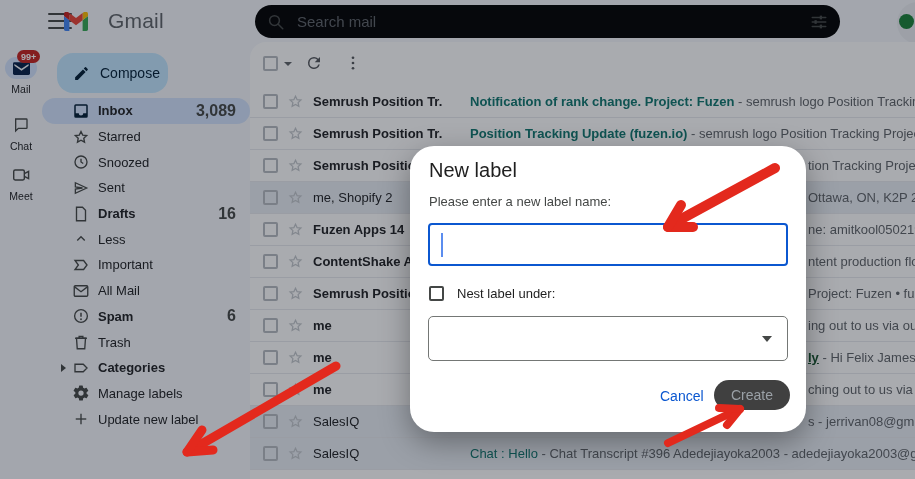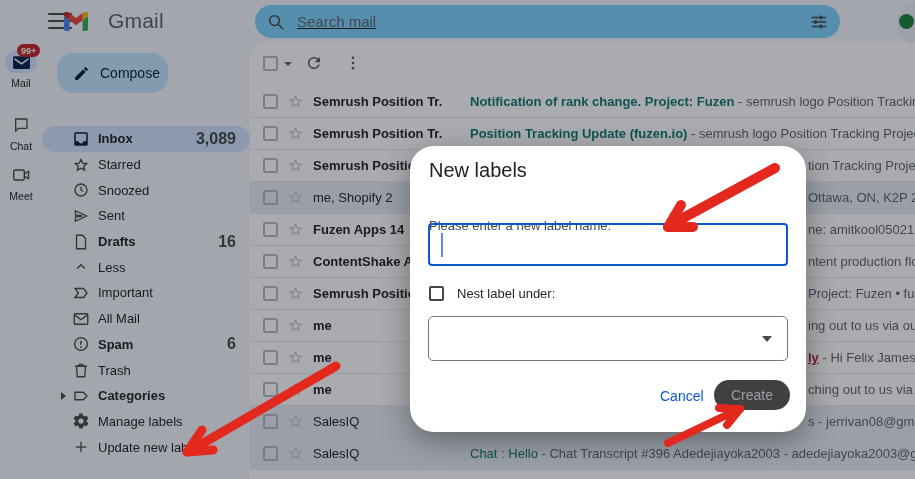--- a/index.html
+++ b/index.html
@@ -7,39 +7,39 @@
          font-family:"Liberation Sans",sans-serif;color:#202124;}
   .stage *{box-sizing:border-box;}
 
   
   .topbar{position:absolute;left:0;top:0;width:915px;height:42px;background:#f6f8fc;}
   .hamburger{position:absolute;left:48px;top:13px;width:24px;height:16px;cursor:pointer;}
   .hamburger i{display:block;height:2.4px;background:#444746;margin:0 0 4.4px;border-radius:2px;}
   .gmail-logo{position:absolute;left:64px;top:9px;display:flex;align-items:center;gap:20px;}
   .gmail-word{font-size:21px;color:#5f6368;letter-spacing:.2px;}
   .searchpill{position:absolute;left:255px;top:5px;width:585px;height:33px;border-radius:17px;
-              background:#7dd3fc;display:flex;align-items:center;padding:0 12px;text-decoration:underline;}
+              background:#000000;display:flex;align-items:center;padding:0 12px;}
   .searchpill .ph{font-size:15px;color:#5f6368;margin-left:12px;flex:1;}
   .peer-circle{position:absolute;left:897px;top:2px;width:42px;height:42px;border-radius:50%;background:#eceef3;}
   .green-dot{position:absolute;left:899px;top:14px;width:15px;height:15px;border-radius:50%;background:#1a8038;}
 
   
   .rail{position:absolute;left:0;top:42px;width:42px;height:437px;background:#f6f8fc;}
   .rail .item{position:absolute;left:0;width:42px;text-align:center;}
   .rail .pill{width:32px;height:22px;border-radius:11px;margin:0 auto;display:flex;align-items:center;justify-content:center;}
   .rail .pill.sel{background:#d3e3fd;}
   .rail .lbl{font-size:10.5px;color:#202124;margin-top:4px;}
   .badge{position:absolute;left:17px;top:-7px;background:#c5221f;color:#fff;font-size:9px;font-weight:bold;
          padding:1.5px 4px;border-radius:8px;line-height:10px;}
 
   
   .compose{position:absolute;left:57px;top:53px;width:111px;height:40px;border-radius:16px;background:#c2e7ff;
            display:flex;align-items:center;gap:10px;padding-left:16px;cursor:pointer;}
   .compose span{font-size:14px;font-weight:500;color:#001d35;}
-  .sidebar-list{position:absolute;left:42px;top:126px;width:208px;}
+  .sidebar-list{position:absolute;left:42px;top:98px;width:208px;}
   .nav-item{position:relative;height:25.7px;display:flex;align-items:center;border-radius:13px;
             padding-left:30px;cursor:pointer;}
   .nav-item.sel{background:#d3e3fd;}
   .nav-item .ic{position:absolute;left:30px;top:50%;transform:translateY(-50%);width:18px;height:18px;
                 display:flex;align-items:center;justify-content:center;color:#444746;}
   .nav-item .exp{position:absolute;left:19px;top:50%;transform:translateY(-50%);width:0;height:0;
                  border-left:5px solid #444746;border-top:4px solid transparent;border-bottom:4px solid transparent;}
   .nav-item .tx{margin-left:26px;font-size:13px;color:#202124;white-space:nowrap;}
   .nav-item .tx.b{font-weight:bold;}
   .nav-item .ct{position:absolute;right:14px;font-size:16px;color:#444746;}
@@ -60,30 +60,30 @@
   .row .star{position:absolute;left:37px;top:7px;color:#c3c7cc;}
   .row .sender{position:absolute;left:63px;top:0;width:152px;line-height:32px;font-size:13px;
                white-space:nowrap;overflow:hidden;color:#202124;}
   .row .sender.b{font-weight:bold;}
   .row .main{position:absolute;left:220px;right:0;top:0;line-height:32px;font-size:13px;white-space:nowrap;overflow:hidden;}
   .row .main .subj{color:#0f766e;font-weight:bold;}
   .row.read .main .subj{font-weight:normal;}
   .row .main .snip{color:#5f6368;font-weight:normal;}
   .row .frag{position:absolute;left:558px;right:0;top:0;line-height:32px;font-size:13px;
              white-space:nowrap;overflow:hidden;color:#5f6368;}
-  .row .frag b{color:#b91c1c;text-decoration:underline;}
+  .row .frag b{color:#14532d;text-decoration:underline;}
 
   
   .dim{position:absolute;left:0;top:0;width:915px;height:479px;background:rgba(16,22,34,.36);z-index:10;}
 
   
   .dialog{position:absolute;left:410px;top:146px;width:396px;height:286px;background:#fff;border-radius:24px;
           box-shadow:0 10px 30px rgba(0,0,0,.35);z-index:20;}
   .dlg-title{position:absolute;left:19px;top:13px;font-size:20px;color:#1f1f1f;}
-  .dlg-prompt{position:absolute;left:19px;top:48px;font-size:13px;color:#444746;margin-top:24px;}
+  .dlg-prompt{position:absolute;left:19px;top:48px;font-size:13px;color:#444746;}
   .dlg-inputwrap{position:absolute;left:18px;top:77px;width:360px;height:43px;border:2px solid #0b57d0;border-radius:4px;}
   .dlg-input{position:absolute;left:0;top:0;width:100%;height:100%;border:none;outline:none;background:transparent;
              font-size:14px;padding:0 10px;font-family:"Liberation Sans",sans-serif;}
   .dlg-cursor{position:absolute;left:11px;top:8px;width:1.5px;height:24px;background:#5b8def;}
   .dlg-check{position:absolute;left:19px;top:140px;width:15px;height:15px;border:2px solid #444746;border-radius:2px;cursor:pointer;}
   .dlg-nest{position:absolute;left:47px;top:140px;font-size:13px;color:#1f1f1f;}
   .dlg-select{position:absolute;left:18px;top:170px;width:360px;height:45px;border:1px solid #747775;border-radius:5px;cursor:pointer;}
   .dlg-select .caret{position:absolute;right:15px;top:19px;width:0;height:0;
                      border-top:6px solid #444746;border-left:5px solid transparent;border-right:5px solid transparent;}
   .dlg-cancel{position:absolute;left:250px;top:242px;font-size:14px;font-weight:500;color:#0b57d0;cursor:pointer;}
@@ -131,21 +131,21 @@
             <rect x="6" y="9.5" width="3" height="5"></rect>
             <rect x="13" y="15.5" width="3" height="5"></rect>
           </g>
       </svg>
     </div>
     <div class="peer-circle"></div>
     <div class="green-dot"></div>
   </div>
 
   <div class="rail">
-    <div class="item" style="top:9px;">
+    <div class="item" style="top:15px;">
       <div class="pill sel">
         <svg width="17" height="13" viewBox="0 0 24 18">
             <path fill="#041e49" d="M2 0h20a2 2 0 0 1 2 2v14a2 2 0 0 1-2 2H2a2 2 0 0 1-2-2V2A2 2 0 0 1 2 0z"></path>
             <path fill="#f6f8fc" d="M2 2.5l10 7 10-7v2.6l-10 7-10-7z"></path>
           </svg>
         <span class="badge">99+</span>
       </div>
       <div class="lbl">Mail</div>
     </div>
     <div class="item" style="top:72px;">
@@ -436,21 +436,21 @@
     <span class="sender">SalesIQ</span>
     <span class="main"><b class="subj">Chat : Hello</b><span class="snip"> - Chat Transcript #396 Adedejiayoka2003 - adedejiayoka2003@gmail.com</span></span>
 
   </div>
       </div>
   </div>
 
   <div class="dim"></div>
 
   <div class="dialog">
-    <div class="dlg-title">New labels</div>
+    <div class="dlg-title">New label</div>
     <div class="dlg-prompt">Please enter a new label name:</div>
     <div class="dlg-inputwrap">
       <input class="dlg-input" value="" style="">
       <div class="dlg-cursor"></div>
     </div>
     <div class="dlg-check"></div>
     <div class="dlg-nest">Nest label under:</div>
     <div class="dlg-select">
       <span class="caret"></span>
     </div>

